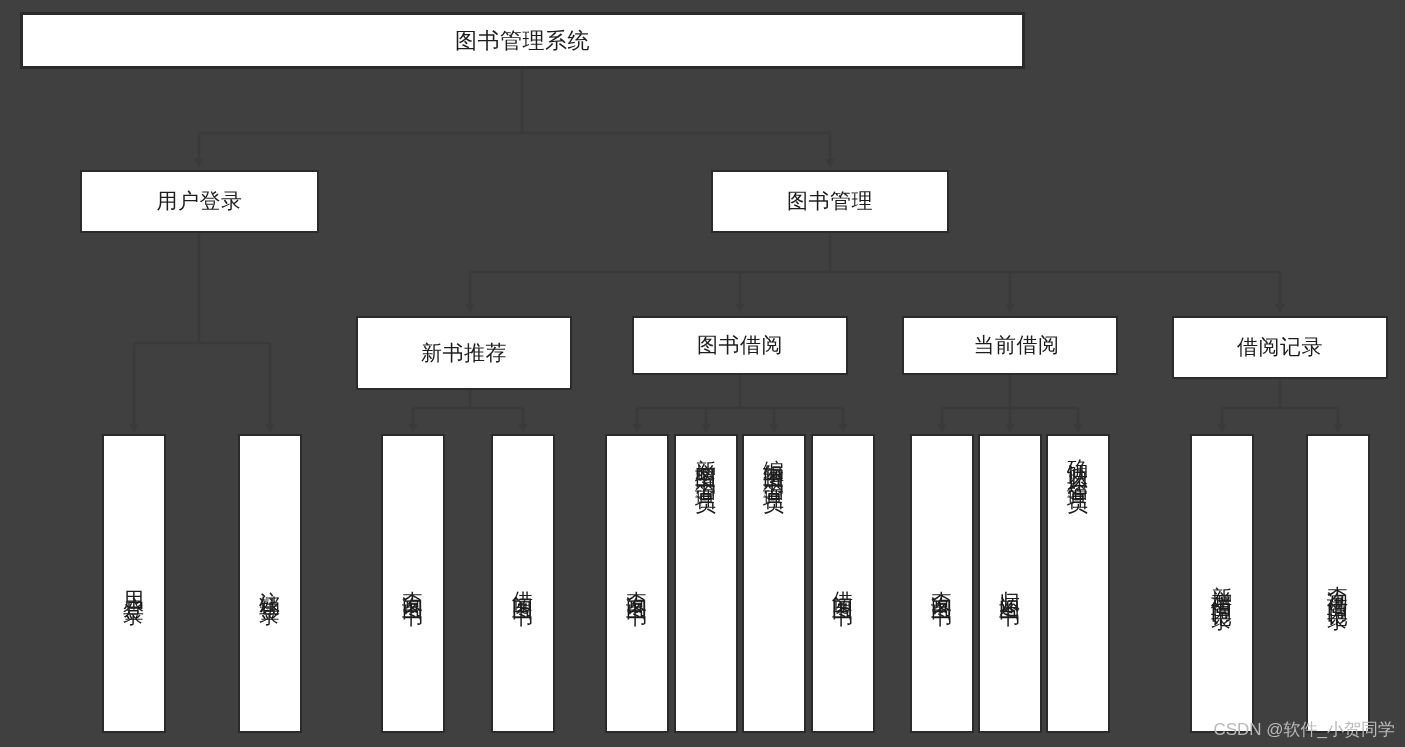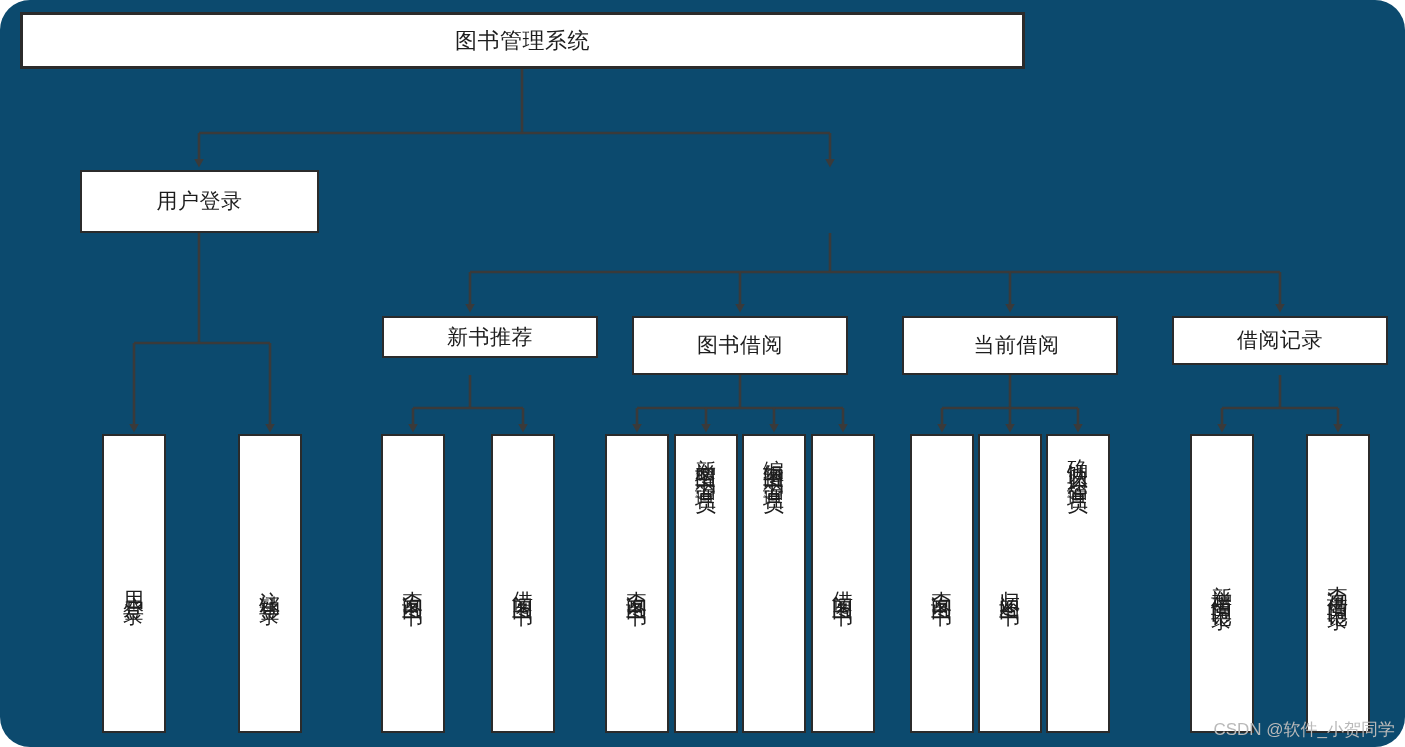--- a/index.html
+++ b/index.html
@@ -11,22 +11,21 @@
   body {
     width: 1405px;
     height: 747px;
     font-family: "Liberation Sans", "DejaVu Sans", sans-serif;
     overflow: hidden;
   }
   #diagram-root {
     position: relative;
     width: 1405px;
     height: 747px;
-    background: #0c4a6e;
-    border-radius: 30px;
+    background: #404040;
   }
   svg.diagram-canvas {
     position: absolute;
     left: 0;
     top: 0;
     width: 1405px;
     height: 747px;
     display: block;
   }
   
@@ -138,34 +137,37 @@
   </svg>
 
   <div class="node-box level-0" style="left:20px; top:12px; width:1005px; height:57px;">
     <span class="node-label">图书管理系统</span>
   </div>
 
   <div class="node-box level-1" style="left:80px; top:170px; width:239px; height:63px;">
     <span class="node-label">用户登录</span>
   </div>
 
-
-  <div class="node-box level-2" style="left:382px; top:316px; width:216px; height:42px;">
+  <div class="node-box level-1" style="left:711px; top:170px; width:238px; height:63px;">
+    <span class="node-label">图书管理</span>
+  </div>
+
+  <div class="node-box level-2" style="left:356px; top:316px; width:216px; height:74px;">
     <span class="node-label">新书推荐</span>
   </div>
 
   <div class="node-box level-2" style="left:632px; top:316px; width:216px; height:59px;">
     <span class="node-label">图书借阅</span>
   </div>
 
   <div class="node-box level-2" style="left:902px; top:316px; width:216px; height:59px;padding-left:13px;">
     <span class="node-label">当前借阅</span>
   </div>
 
-  <div class="node-box level-2" style="left:1172px; top:316px; width:216px; height:49px;">
+  <div class="node-box level-2" style="left:1172px; top:316px; width:216px; height:63px;">
     <span class="node-label">借阅记录</span>
   </div>
 
   <div class="node-box leaf short-text" style="left:102px; top:434px; width:64px; height:299px;">
     <span class="node-label">用户登录</span>
   </div>
 
   <div class="node-box leaf short-text" style="left:238px; top:434px; width:64px; height:299px;">
     <span class="node-label">注销登录</span>
   </div>

